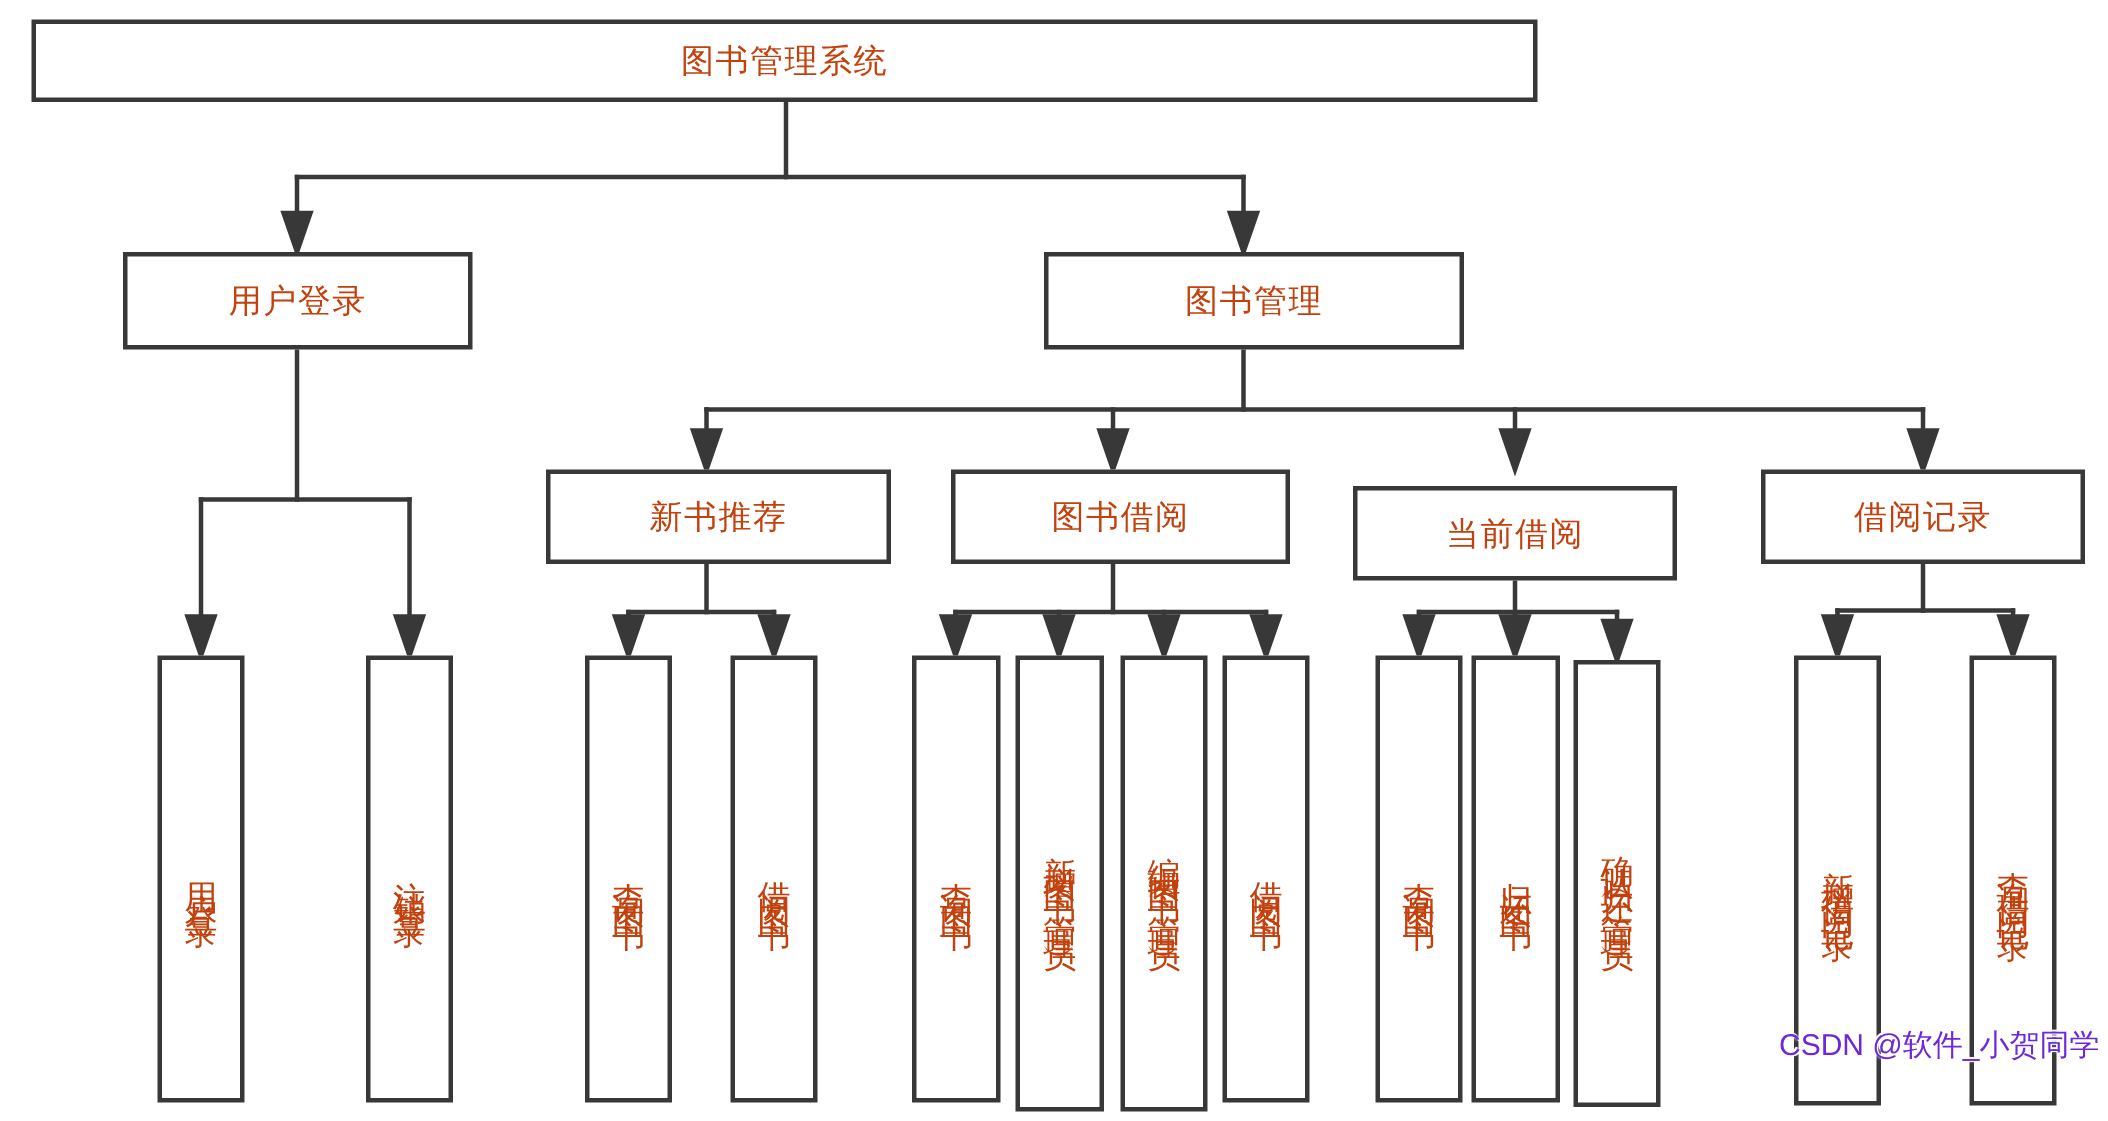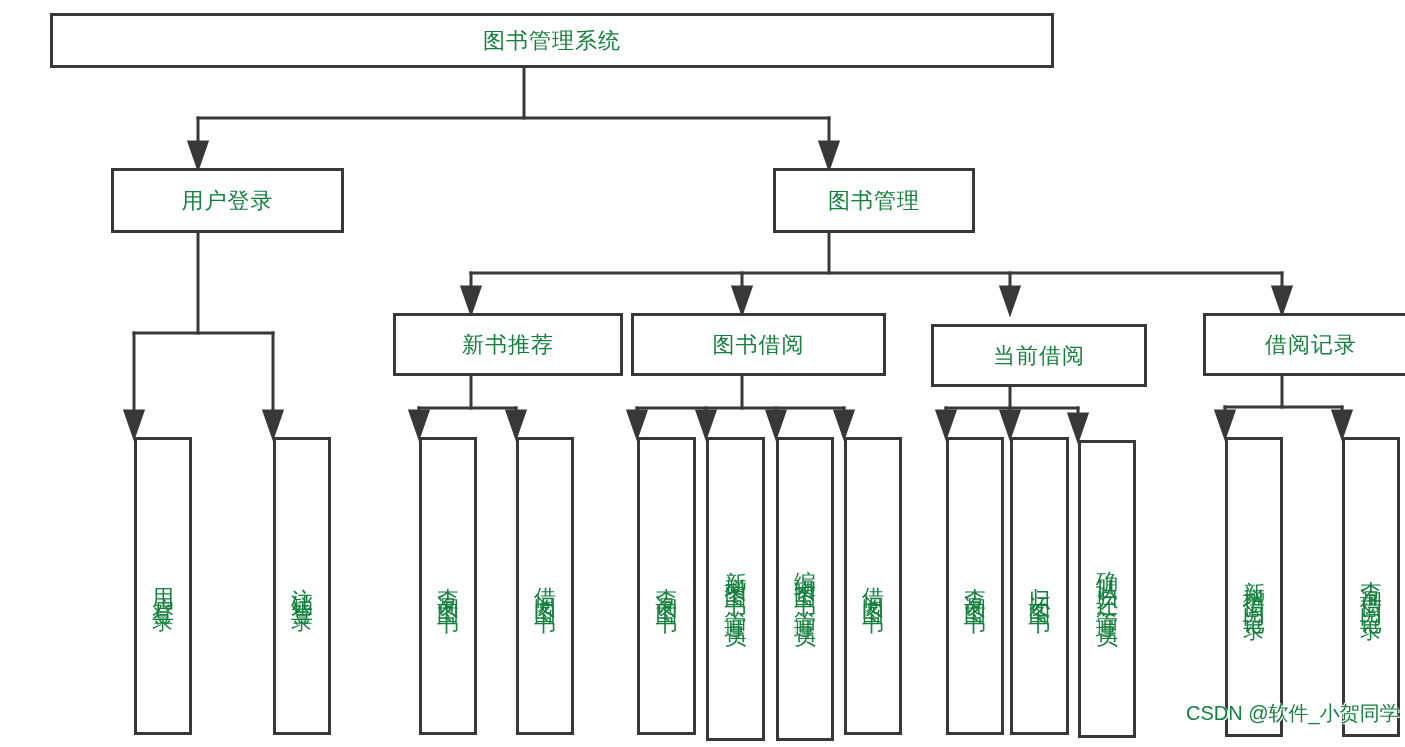--- a/index.html
+++ b/index.html
@@ -17,38 +17,37 @@
     z-index: 0;
   }
   .box {
     position: absolute;
     box-sizing: border-box;
     border: 3px solid #383838;
     background: #ffffff;
     display: flex;
     align-items: center;
     justify-content: center;
-    color: #15803d;
+    color: #c2410c;
     z-index: 1;
-    margin-left: 29px;
   }
   .box.h { font-size: 22px; letter-spacing: 1px; }
   .box.v {
     writing-mode: vertical-rl;
     text-orientation: mixed;
     font-size: 22px;
     letter-spacing: 8px;
     line-height: 1;
   }
   .watermark {
     position: absolute;
     left: 1186px;
-    top: 700px;
+    top: 683px;
     font-size: 20px;
-    color: #15803d;
+    color: #6d28d9;
     white-space: nowrap;
     z-index: 5;
     text-shadow: 0 0 2px #ffffff, 1px 1px 0 #ffffff, -1px -1px 0 #ffffff;
   }
 </style>
 </head>
 <body>
 
 <div class="canvas">
 
@@ -114,28 +113,28 @@
     <polygon points="1333,411 1351,411 1342,437"></polygon>
   </svg>
 
   <div class="box h" style="left:21px;top:13px;width:1004px;height:55px">
     <span>图书管理系统</span>
   </div>
 
   <div class="box h" style="left:82px;top:168px;width:233px;height:65px">
     <span>用户登录</span>
   </div>
-  <div class="box h" style="left:744px;top:168px;width:202px;height:65px">
+  <div class="box h" style="left:696px;top:168px;width:280px;height:65px">
     <span>图书管理</span>
   </div>
 
   <div class="box h" style="left:364px;top:313px;width:230px;height:63px">
     <span>新书推荐</span>
   </div>
-  <div class="box h" style="left:602px;top:313px;width:255px;height:63px">
+  <div class="box h" style="left:634px;top:313px;width:226px;height:63px">
     <span>图书借阅</span>
   </div>
   <div class="box h" style="left:902px;top:324px;width:216px;height:63px">
     <span>当前借阅</span>
   </div>
   <div class="box h" style="left:1174px;top:313px;width:216px;height:63px">
     <span>借阅记录</span>
   </div>
 
   <div class="box v" style="left:105px;top:437px;width:58px;height:298px">

